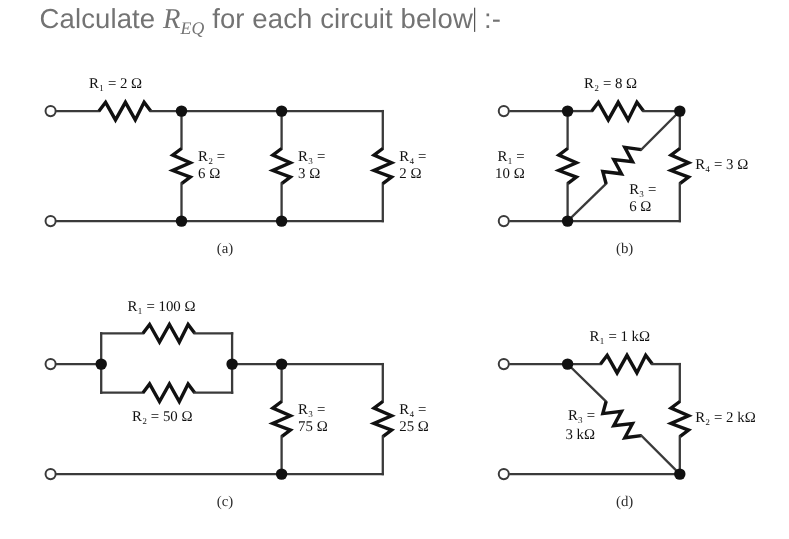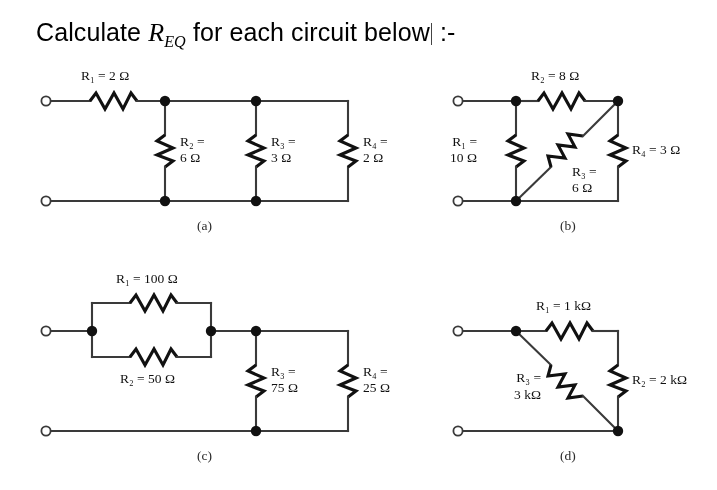--- a/index.html
+++ b/index.html
@@ -10,24 +10,24 @@
   body {
     width: 717px;
     height: 490px;
     position: relative;
     overflow: hidden;
     font-family: "Liberation Sans", sans-serif;
   }
   #title {
     position: absolute;
     left: 36px;
-    top: 18px;
+    top: 2px;
     font-family: "Liberation Sans", sans-serif;
     font-size: 25px;
-    color: #000000;
+    color: #737373;
     white-space: nowrap;
     letter-spacing: 0.1px;
   }
   #title .sub {
     font-style: italic;
     font-family: "Liberation Serif", serif;
     font-size: 26px;
   }
   #title .sub sub {
     font-size: 0.62em;

